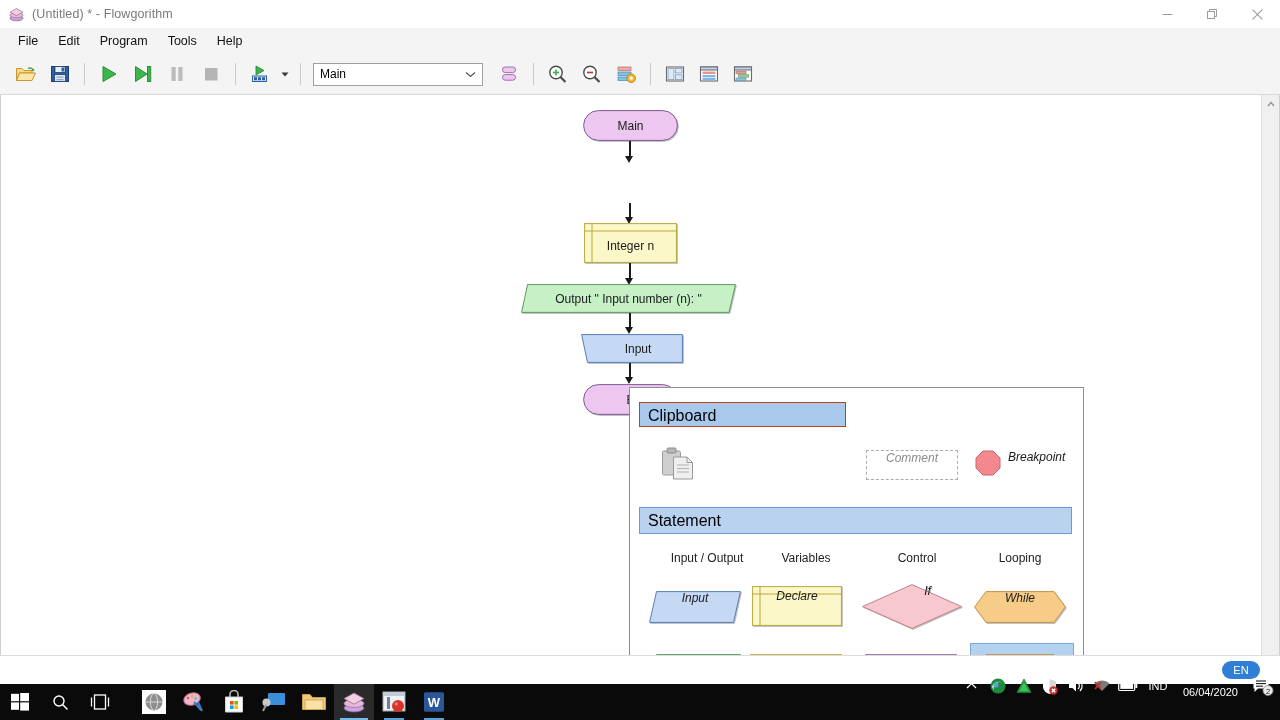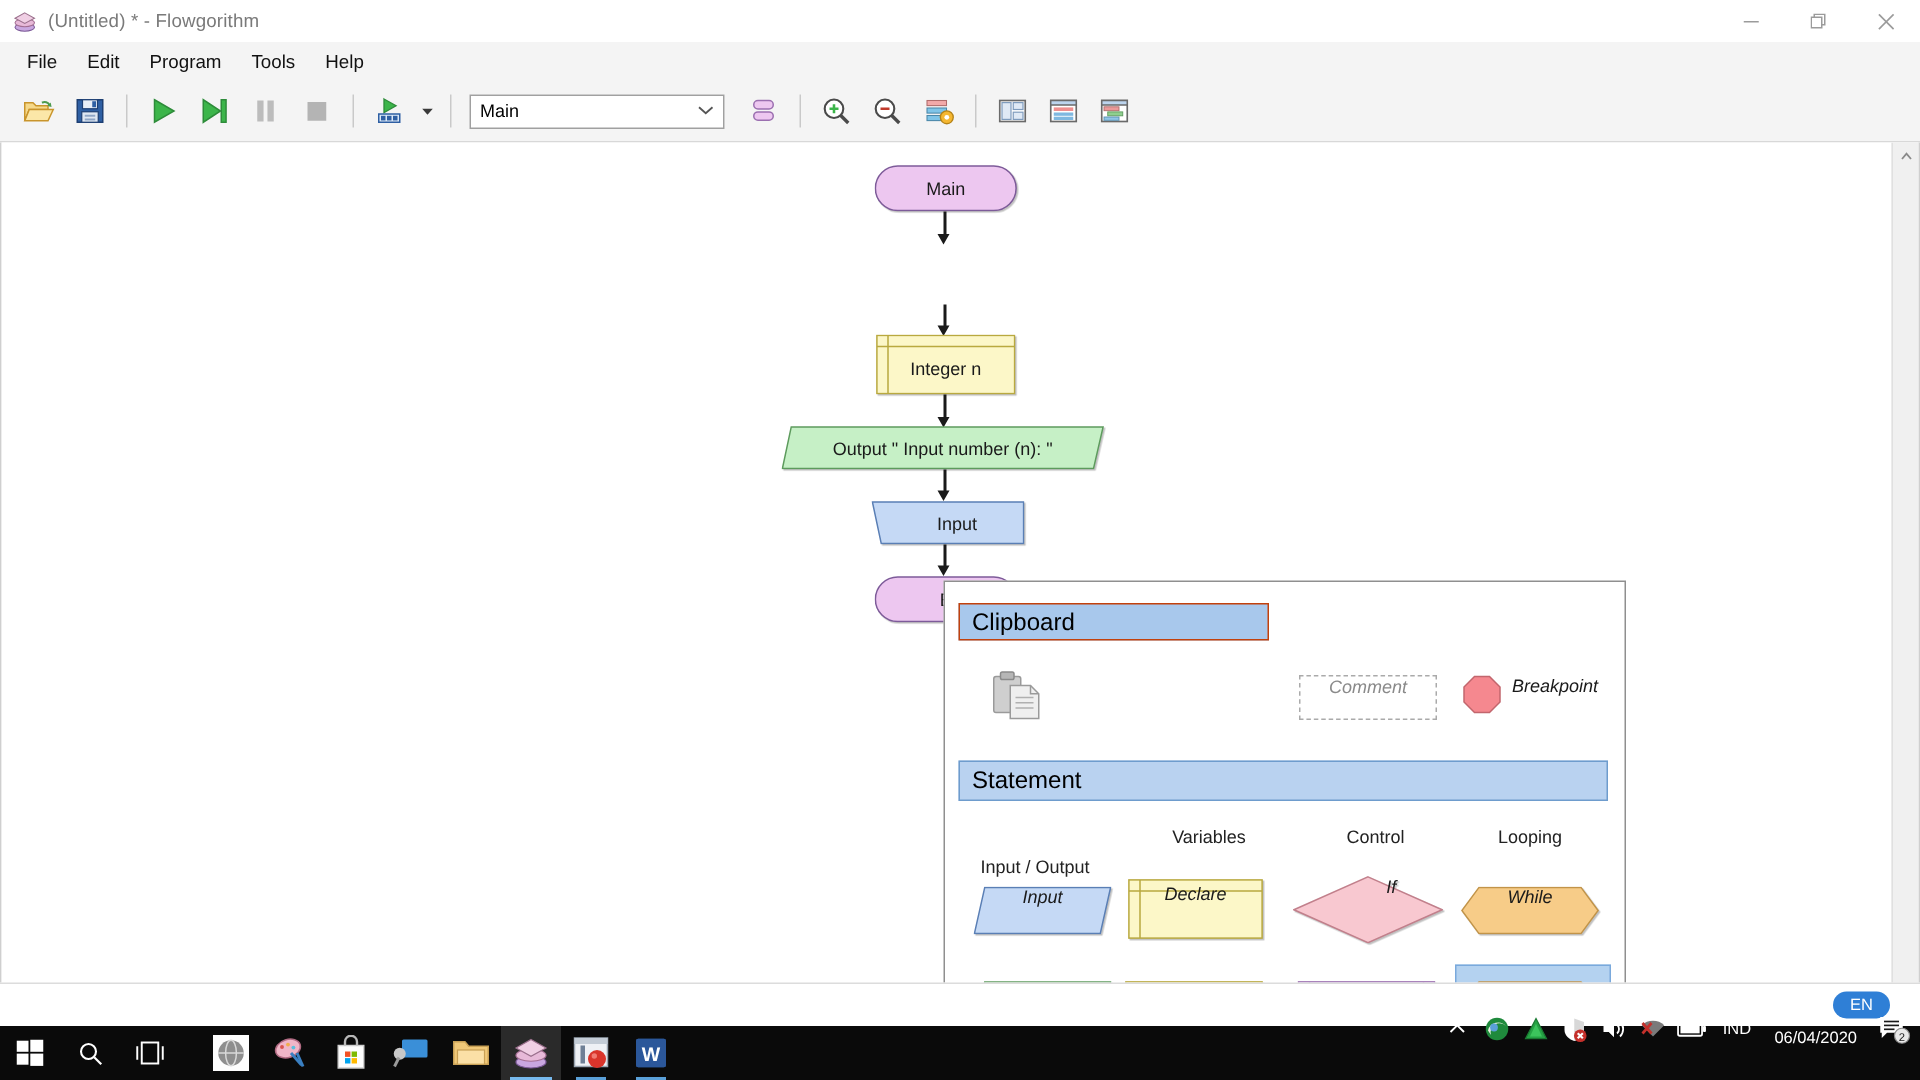--- a/index.html
+++ b/index.html
@@ -386,21 +386,21 @@
         </svg>
       </div>
       <div class="palette-item" style="left:378px;top:62px;width:70px;height:28px;justify-content:flex-start;">
         <span>Breakpoint</span>
       </div>
 
       <div class="grp-hdr light" style="position:absolute;left:9px;top:119px;width:433px;height:27px;">
         <span>Statement</span>
       </div>
 
-      <div class="col-label" style="position:absolute;left:5px;top:163px;width:110px;margin-top:20px;">
+      <div class="col-label" style="position:absolute;left:22px;top:163px;width:110px;">
         <span>Input / Output</span>
       </div>
       <div class="col-label" style="position:absolute;left:121px;top:163px;width:110px;">
         <span>Variables</span>
       </div>
       <div class="col-label" style="position:absolute;left:232px;top:163px;width:110px;">
         <span>Control</span>
       </div>
       <div class="col-label" style="position:absolute;left:335px;top:163px;width:110px;">
         <span>Looping</span>

